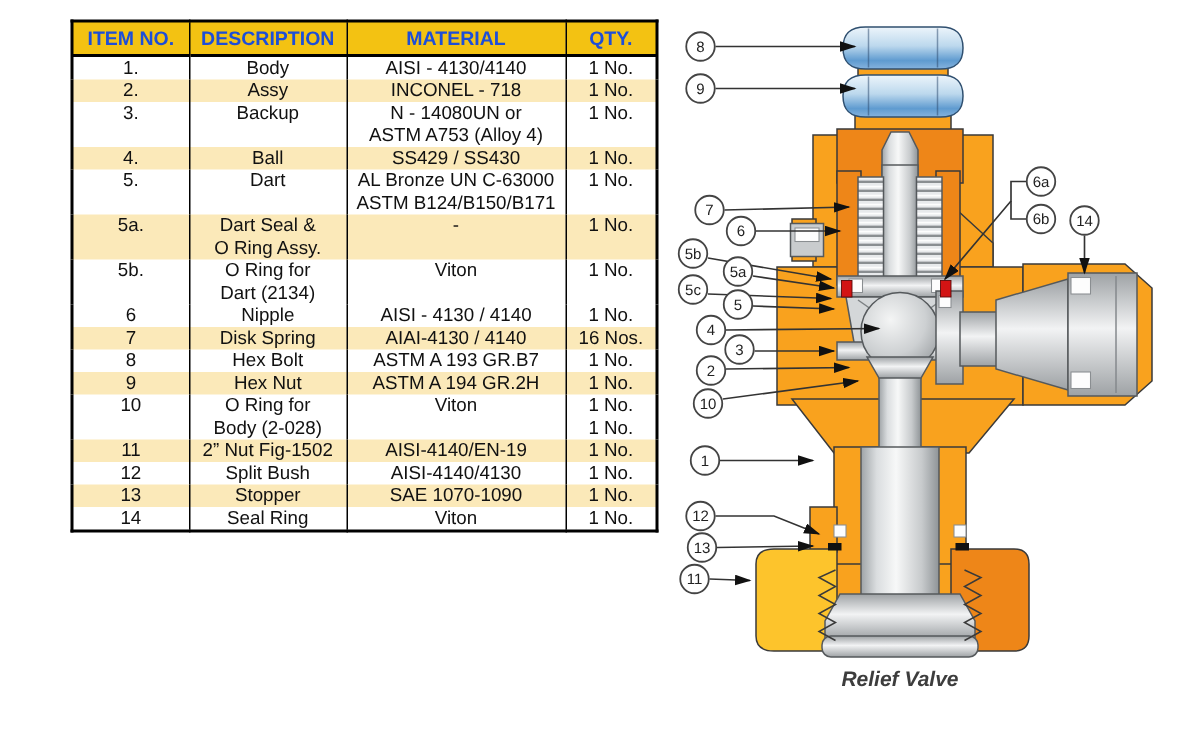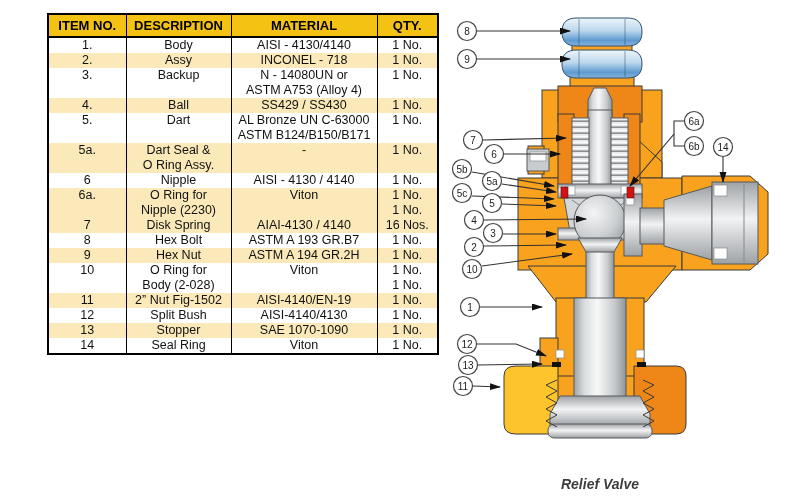--- a/index.html
+++ b/index.html
@@ -5,33 +5,33 @@
   html,body{margin:0;padding:0;background:#fff;}
   .stage{position:relative;width:800px;height:498px;background:#fff;overflow:hidden;
          font-family:"Liberation Sans",sans-serif;}
   
   table.parts{position:absolute;left:47px;top:13px;width:390px;border-collapse:collapse;
               table-layout:fixed;border:2px solid #000;}
   table.parts col.c-item{width:78px}
   table.parts col.c-desc{width:105px}
   table.parts col.c-mat{width:146px}
   table.parts col.c-qty{width:61px}
-  table.parts th{background:var(--header-yellow);color:#000000;font-size:13px;font-weight:bold;
+  table.parts th{background:var(--header-yellow);color:#1d4ed8;font-size:13px;font-weight:bold;
                  border-left:1px solid #000;border-bottom:2px solid #000;height:21px;
                  text-align:center;padding:0 1px;white-space:nowrap;}
   table.parts th:first-child, table.parts td:first-child{border-left:none;}
   table.parts td{border-left:1px solid #000;font-size:12.5px;color:#111;text-align:center;
                  vertical-align:top;padding:0 1px;white-space:nowrap;}
   table.parts td div{line-height:15px;height:15px;}
   table.parts tr.shaded{background:var(--row-stripe);}
   
   .diagram{position:absolute;left:450px;top:0;width:350px;height:498px;}
   .diagram svg{position:absolute;left:0;top:0;}
   .caption{position:absolute;left:0;top:444px;width:300px;text-align:center;
-           font-size:14px;font-weight:bold;font-style:italic;color:#3d3d3d;margin-top:32px;}
+           font-size:14px;font-weight:bold;font-style:italic;color:#3d3d3d;}
   
   .o-body{fill:var(--body-orange);stroke:#3a3a3a;stroke-width:1;}
   .o-dark{fill:var(--body-orange-dark);stroke:#3a3a3a;stroke-width:1;}
   .o-yellow{fill:var(--part-yellow);stroke:#3a3a3a;stroke-width:1;}
   .steel{stroke:#55595c;stroke-width:1;}
   .notch{fill:#fdfdfd;stroke:#8a8e91;stroke-width:.7;}
   .seal{fill:var(--seal-red);stroke:#5a0b0b;stroke-width:.6;}
   .callout-line{stroke:#333;stroke-width:1.1;fill:none;}
   .callout-circle{fill:#fff;stroke:#444;stroke-width:1.2;}
   .callout-text{font-family:"Liberation Sans",sans-serif;font-size:10px;fill:#222;}
@@ -141,45 +141,44 @@
           </td>
           <td>
             <div>-</div>
           </td>
           <td>
             <div>1 No.</div>
           </td>
         </tr>
         <tr>
           <td>
+            <div>5b.</div>
+          </td>
+          <td>
+            <div>O Ring for</div>
+            <div>Dart (2134)</div>
+          </td>
+          <td>
+            <div>Viton</div>
+          </td>
+          <td>
+            <div>1 No.</div>
+          </td>
+        </tr>
+        <tr>
+          <td>
             <div>6</div>
           </td>
           <td>
             <div>Nipple</div>
           </td>
           <td>
             <div>AISI - 4130 / 4140</div>
           </td>
           <td>
-            <div>1 No.</div>
-          </td>
-        </tr>
-        <tr class="shaded">
-          <td>
-            <div>6a.</div>
-          </td>
-          <td>
-            <div>O Ring for</div>
-            <div>Nipple (2230)</div>
-          </td>
-          <td>
-            <div>Viton</div>
-          </td>
-          <td>
-            <div>1 No.</div>
             <div>1 No.</div>
           </td>
         </tr>
         <tr class="shaded">
           <td>
             <div>7</div>
           </td>
           <td>
             <div>Disk Spring</div>
           </td>

